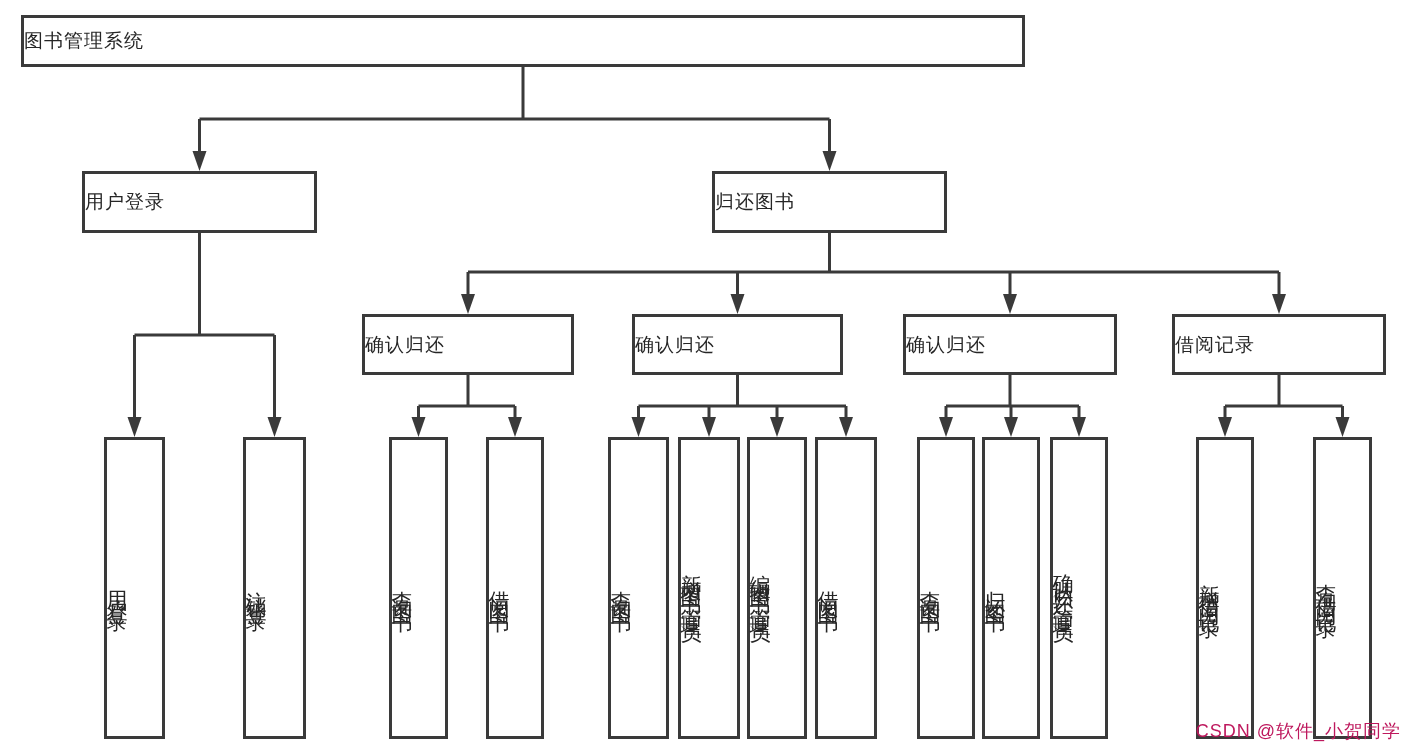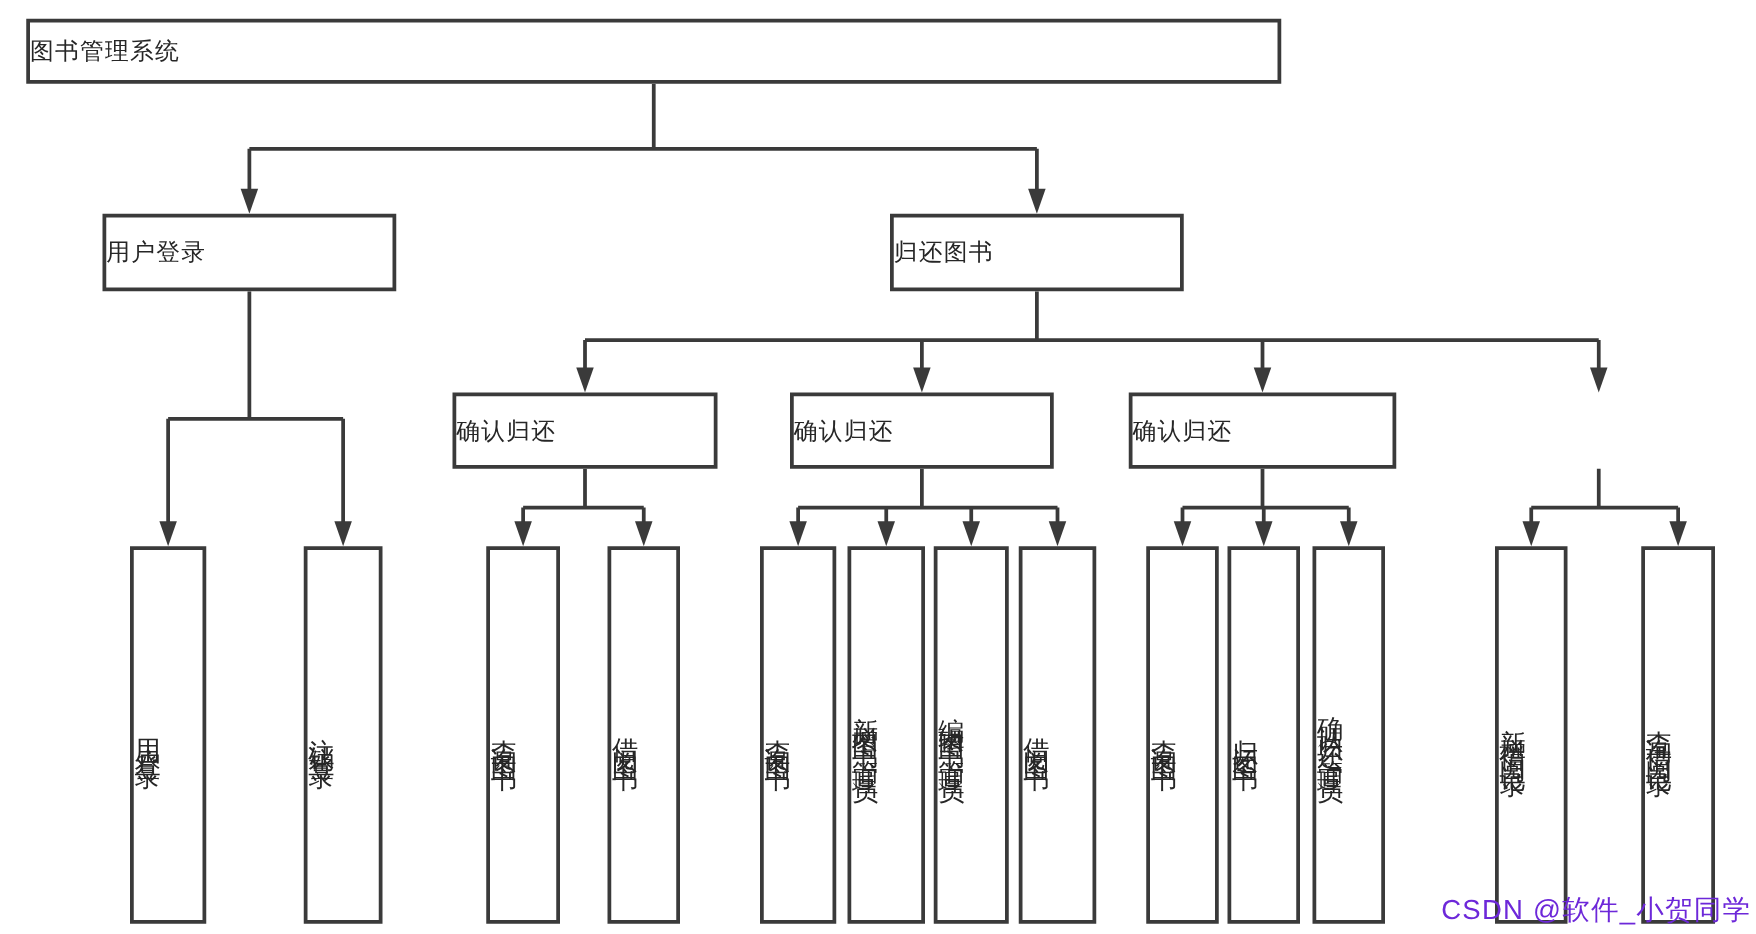--- a/index.html
+++ b/index.html
@@ -24,21 +24,21 @@
   }
   .hnode { font-size:19px; letter-spacing:1px; }
   .vnode { top:437px; height:302px; }
   .vlabel {
     writing-mode:vertical-lr; text-orientation:mixed;
     font-size:21px; letter-spacing:7px; line-height:1;
     white-space:nowrap;
   }
   .watermark {
     position:absolute; right:4px; bottom:4px;
-    color:#6d28d9; font-size:22px; letter-spacing:1px;
+    color:#be185d; font-size:18px; letter-spacing:1px;
     z-index:6;
     margin-top:42px;
   }
 </style>
 </head>
 <body>
 
 <div class="stage">
 
   <svg class="connectors" viewBox="0 0 1405 747" xmlns="http://www.w3.org/2000/svg">
@@ -90,20 +90,23 @@
 
   <div class="node hnode" style="left:362px;top:314px;width:212px;height:61px">
     <span>确认归还</span>
   </div>
   <div class="node hnode" style="left:632px;top:314px;width:211px;height:61px">
     <span>确认归还</span>
   </div>
   <div class="node hnode" style="left:903px;top:314px;width:214px;height:61px">
     <span>确认归还</span>
   </div>
+  <div class="node hnode" style="left:1172px;top:314px;width:214px;height:61px">
+    <span>借阅记录</span>
+  </div>
 
   <div class="node vnode" style="left:104px;width:61px">
     <span class="vlabel">用户登录</span>
   </div>
   <div class="node vnode" style="left:243px;width:63px">
     <span class="vlabel">注销登录</span>
   </div>
 
   <div class="node vnode" style="left:389px;width:59px">
     <span class="vlabel">查询图书</span>

